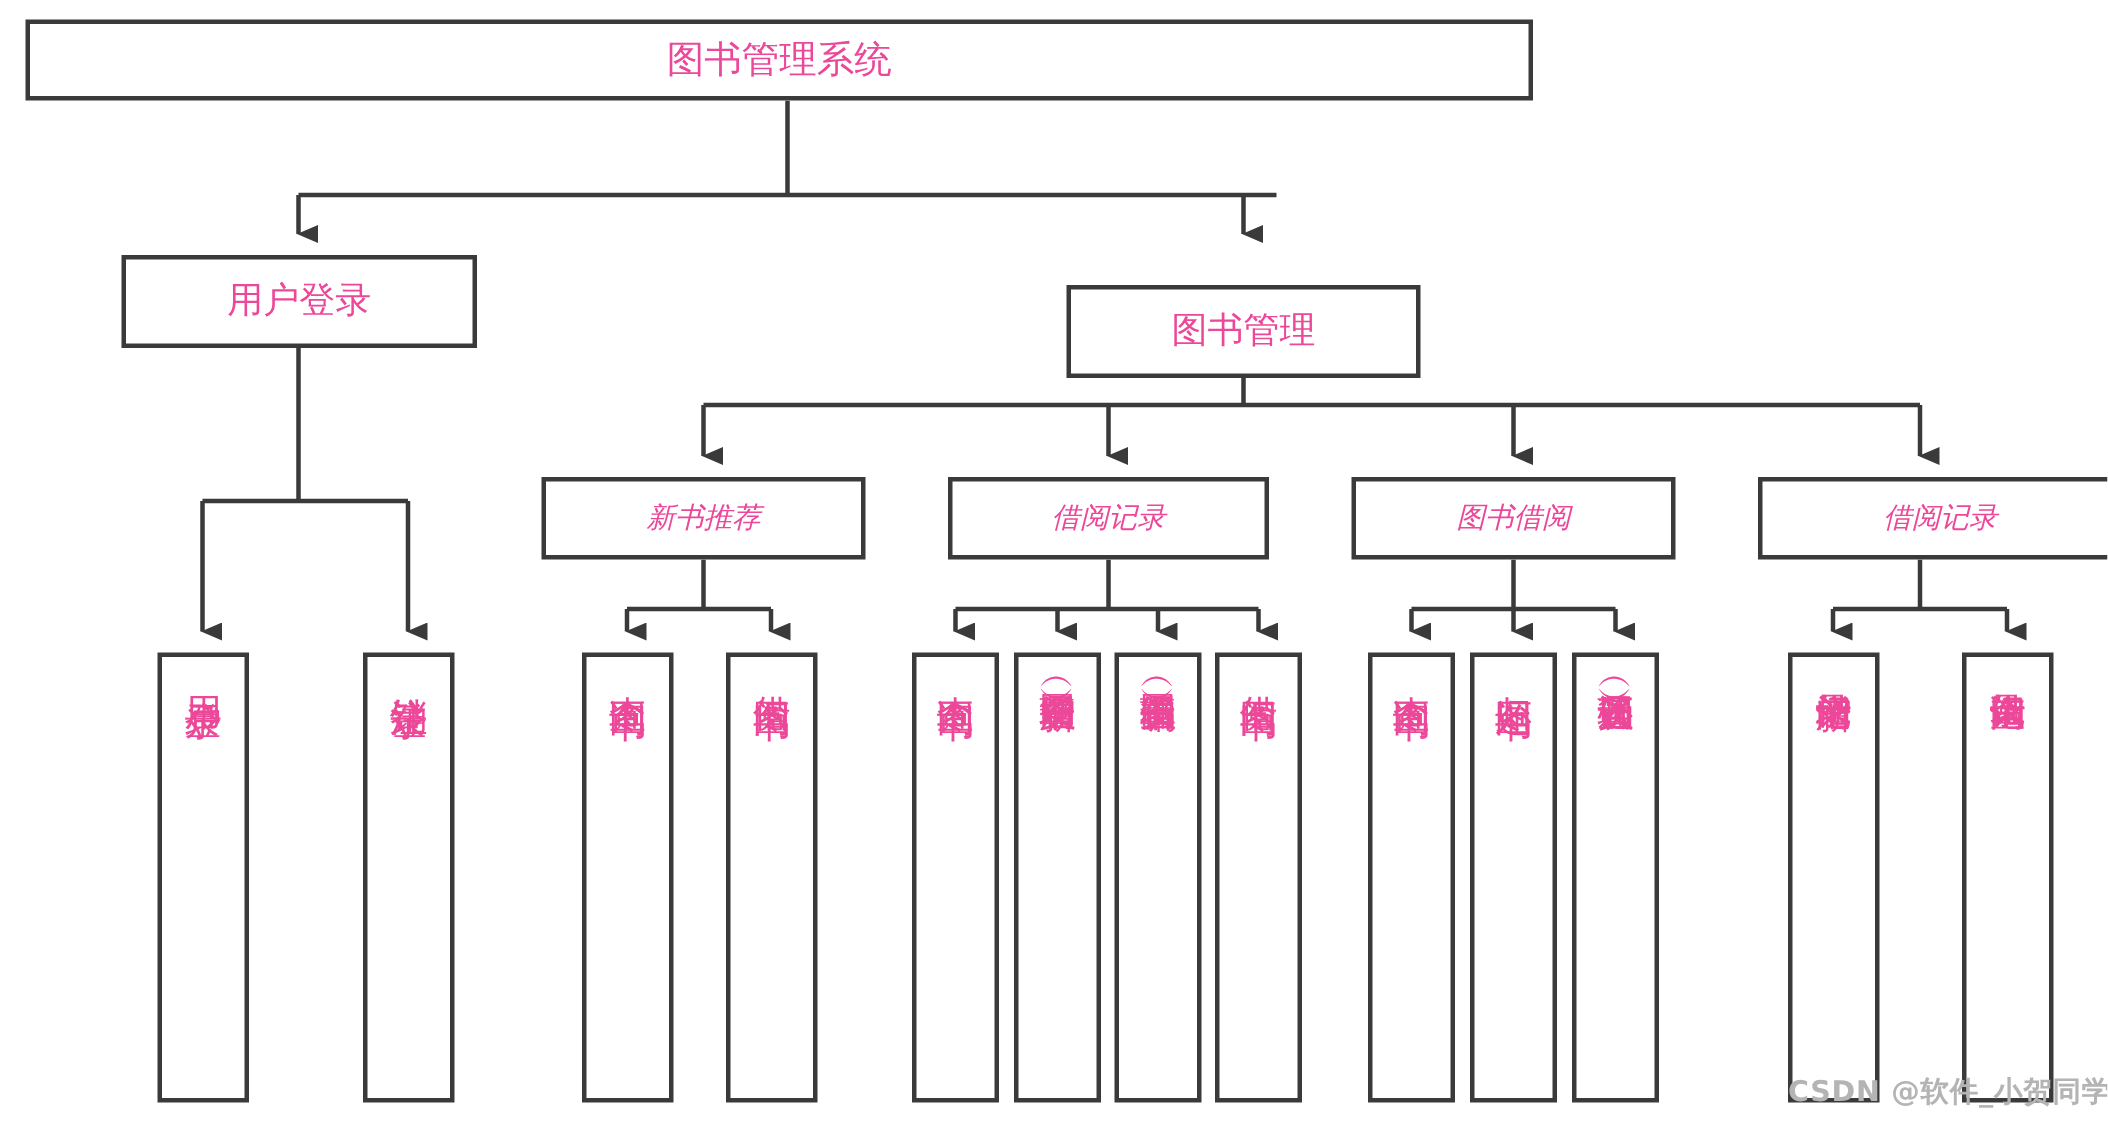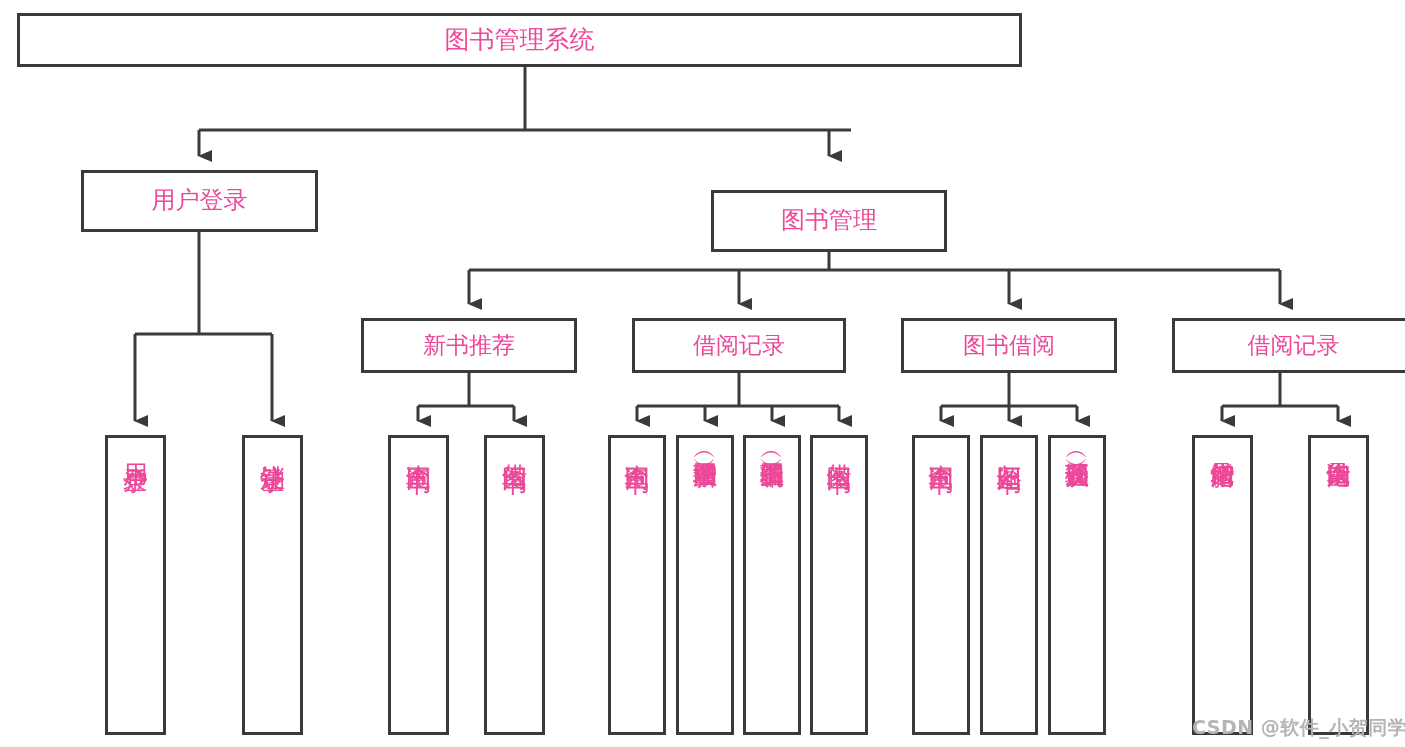--- a/index.html
+++ b/index.html
@@ -37,21 +37,21 @@
     color: #2b2b2b;
   }
   .node-label {
     text-align: center;
     line-height: 1.15;
     white-space: nowrap;
     color: #ec4899;
   }
   .node.level0 .node-label { font-size: 25px; }
   .node.level1 .node-label { font-size: 24px; }
-  .node.level2 .node-label { font-size: 23px; }
+  .node.level2 .node-label { font-size: 19px; font-style: italic; }
   .node.leaf {
     align-items: flex-start;
     justify-content: center;
     padding-top: 6px;
   }
   .node.leaf .node-label {
     writing-mode: vertical-rl;
     text-orientation: upright;
     font-size: 25px;
     letter-spacing: 2px;

